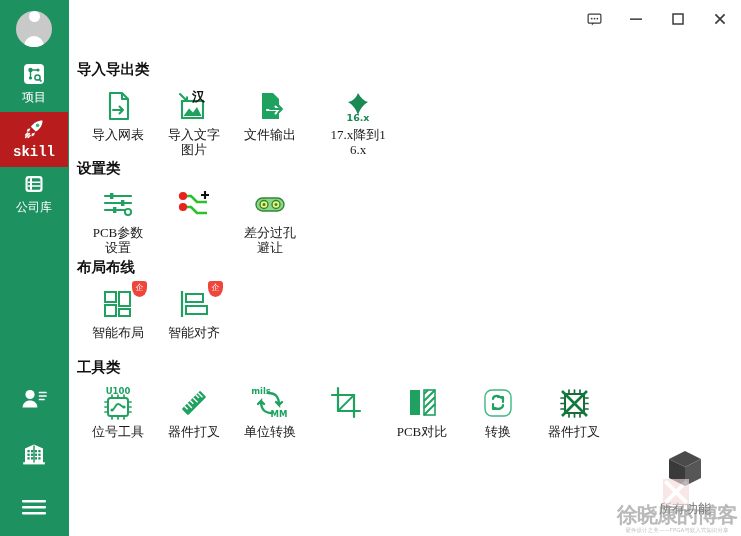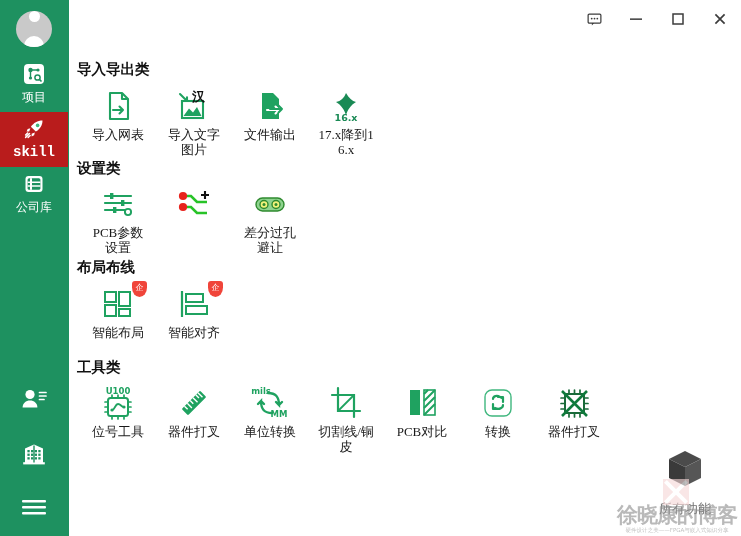--- a/index.html
+++ b/index.html
@@ -286,21 +286,21 @@
           <span class="ico">
             <svg width="34" height="34" viewBox="0 0 34 34">
               <path d="M9 4 H20 L26 10 V30 H9 Z" fill="#1fa260"></path>
               <path d="M14 21 H26 M22.5 17.5 L26 21 L22.5 24.5" fill="none" stroke="#fff" stroke-width="2.1" stroke-linecap="round" stroke-linejoin="round"></path>
               <path d="M17 20 H29 M25.5 16.5 L29 20 L25.5 23.5" fill="none" stroke="#1fa260" stroke-width="2" stroke-linecap="round" stroke-linejoin="round"></path>
             </svg>
           </span>
           <span class="lbl">文件输出</span>
         </div>
 
-        <div class="cell" style="left:241px;top:48px;justify-content:center;">
+        <div class="cell" style="left:253px;top:48px;justify-content:center;">
           <span class="ico">
             <svg width="38" height="34" viewBox="0 0 38 34">
               <path d="M19 4 C22 9 25 12 29 13 C24 16 20 21 19 27 C18 21 14 16 9 13 C14 12 17 9 19 4 Z" fill="#1a8a55"></path>
               <text x="19" y="32" text-anchor="middle" font-family="'DejaVu Sans',sans-serif" font-size="9.5" font-weight="bold" fill="#1a8a55">16.x</text>
             </svg>
           </span>
           <span class="lbl">17.x降到16.x</span>
         </div>
       </div>
 
@@ -417,21 +417,20 @@
         </div>
 
         <div class="cell" style="left:241px;top:345px;">
           <span class="ico">
             <svg width="34" height="34" viewBox="0 0 34 34">
               <path d="M9 2 V25 H31" fill="none" stroke="#1fa260" stroke-width="2.2" stroke-linecap="round"></path>
               <path d="M3 9 H25 V31" fill="none" stroke="#1fa260" stroke-width="2.2" stroke-linecap="round"></path>
               <path d="M9 25 L25 9" stroke="#1fa260" stroke-width="1.8"></path>
             </svg>
           </span>
-          <span class="lbl">切割线/铜皮</span>
         </div>
 
         <div class="cell" style="left:317px;top:345px;">
           <span class="ico">
             <svg width="34" height="32" viewBox="0 0 34 32">
               <rect x="5" y="3" width="10" height="25" fill="#1fa260"></rect>
               <rect x="19" y="3" width="11" height="25" fill="none" stroke="#1fa260" stroke-width="1.6"></rect>
               <path d="M19 14 L30 3 M19 21 L30 10 M19 28 L30 17 M19 7 L23 3" stroke="#1fa260" stroke-width="2"></path>
             </svg>
           </span>

